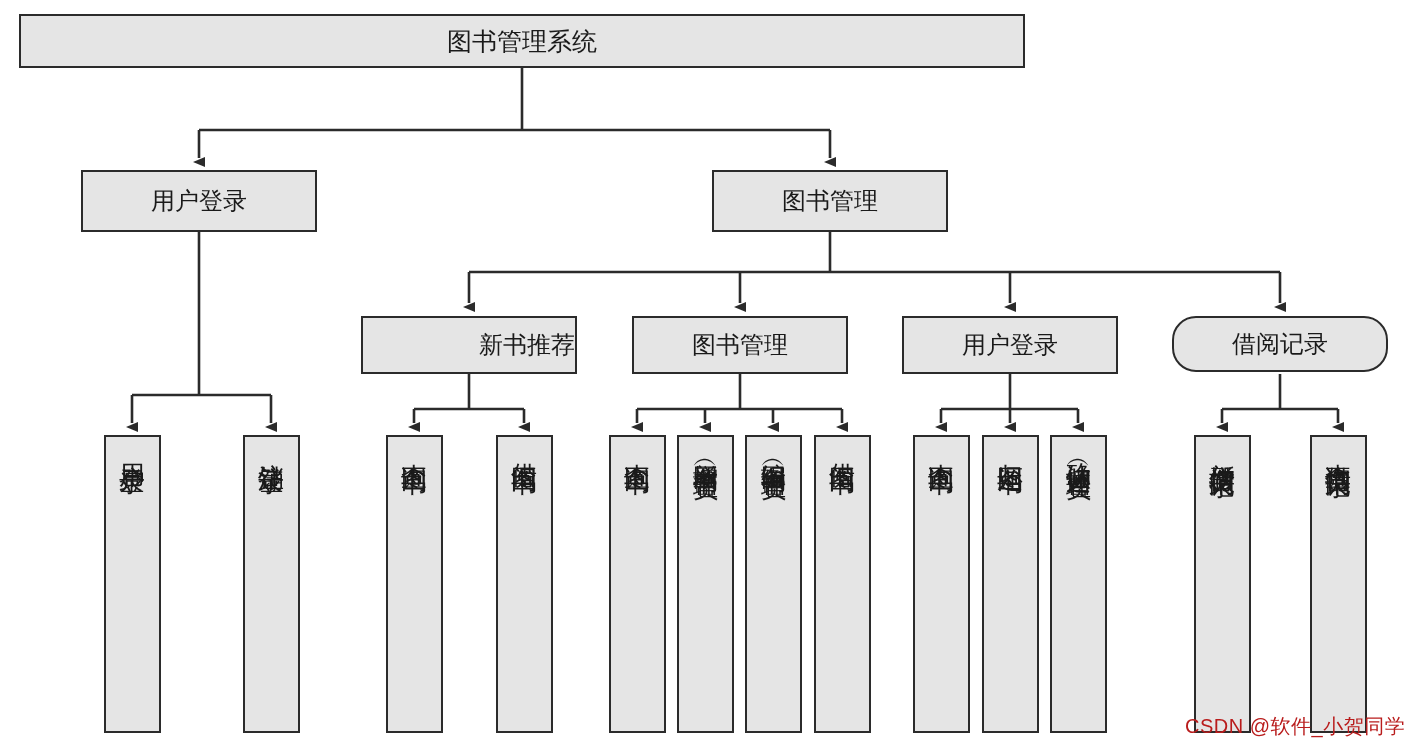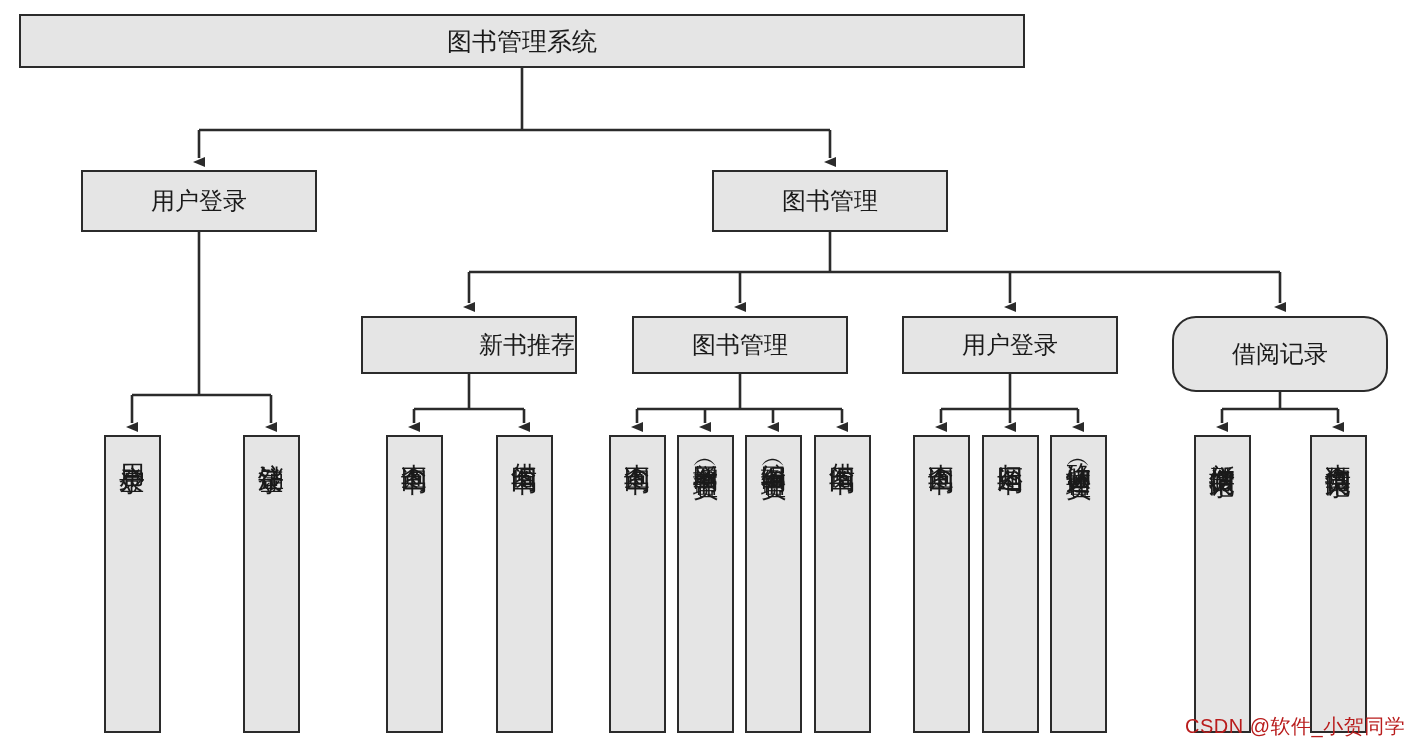--- a/index.html
+++ b/index.html
@@ -132,21 +132,21 @@
 
   <div class="node lvl2" style="left:361px; top:316px; width:216px; height:58px;justify-content:flex-end;">
     <span class="lbl">新书推荐</span>
   </div>
   <div class="node lvl2" style="left:632px; top:316px; width:216px; height:58px;">
     <span class="lbl">图书管理</span>
   </div>
   <div class="node lvl2" style="left:902px; top:316px; width:216px; height:58px;">
     <span class="lbl">用户登录</span>
   </div>
-  <div class="node lvl2" style="left:1172px; top:316px; width:216px; height:76px;border-radius:24px;">
+  <div class="node lvl2" style="left:1172px; top:316px; width:216px; height:56px;border-radius:24px;">
     <span class="lbl">借阅记录</span>
   </div>
 
   <div class="node leaf" style="left:104px; top:435px; width:57px; height:298px;">
     <span class="lbl">用户登录</span>
   </div>
   <div class="node leaf" style="left:243px; top:435px; width:57px; height:298px;">
     <span class="lbl">注销登录</span>
   </div>
 

